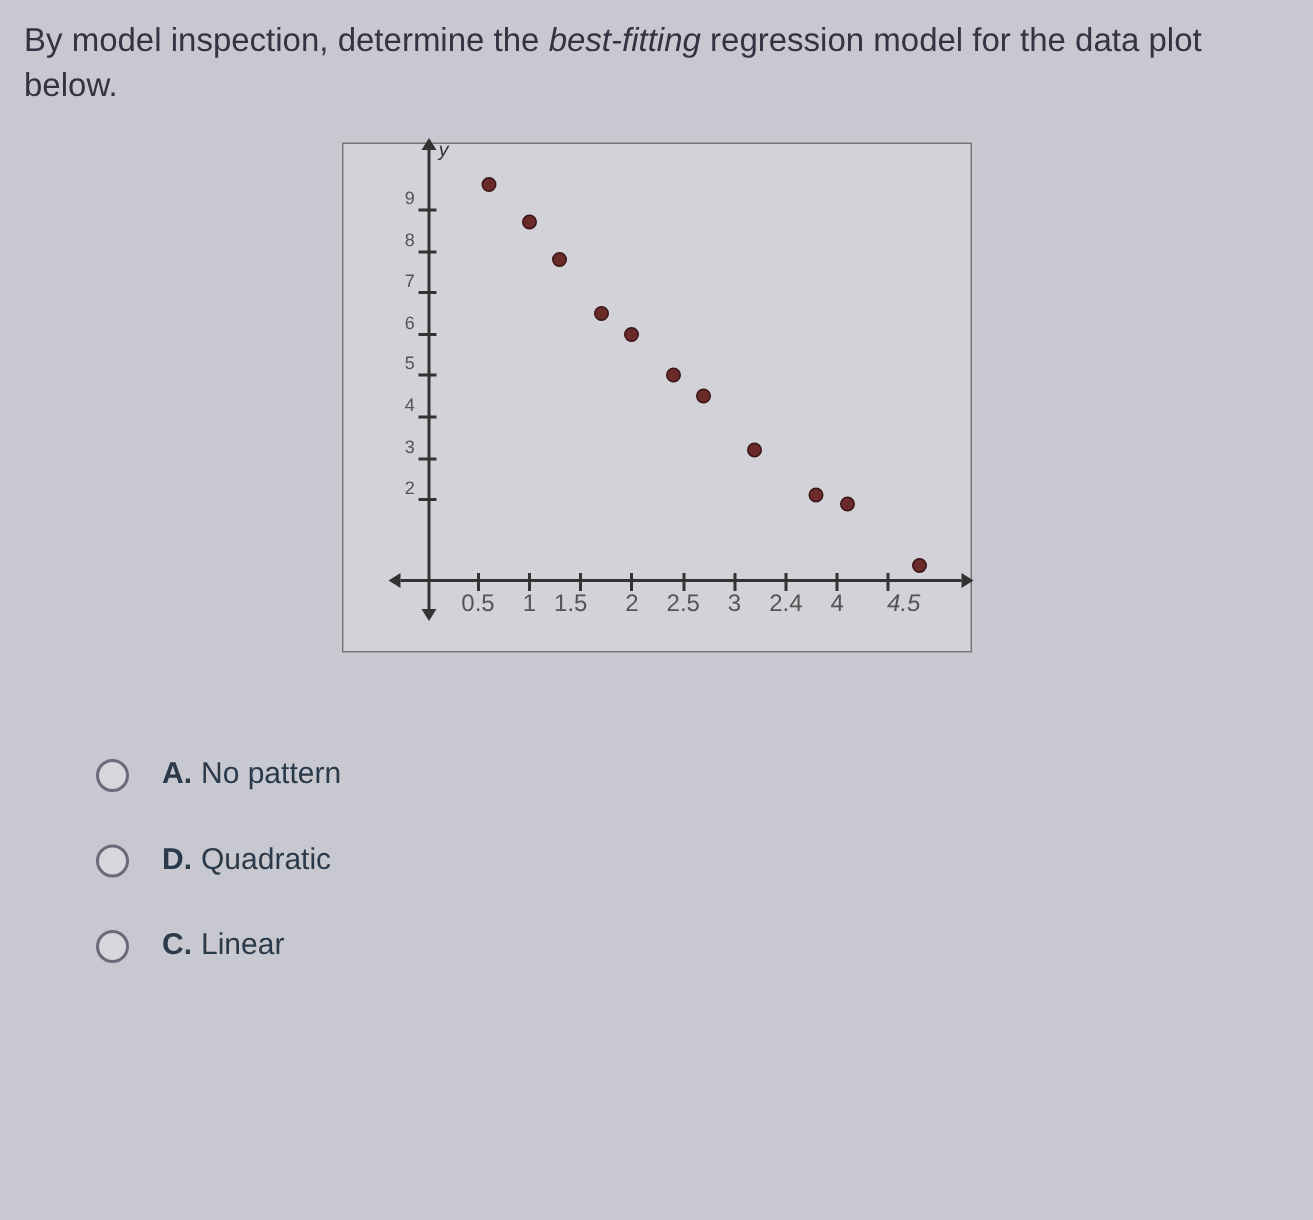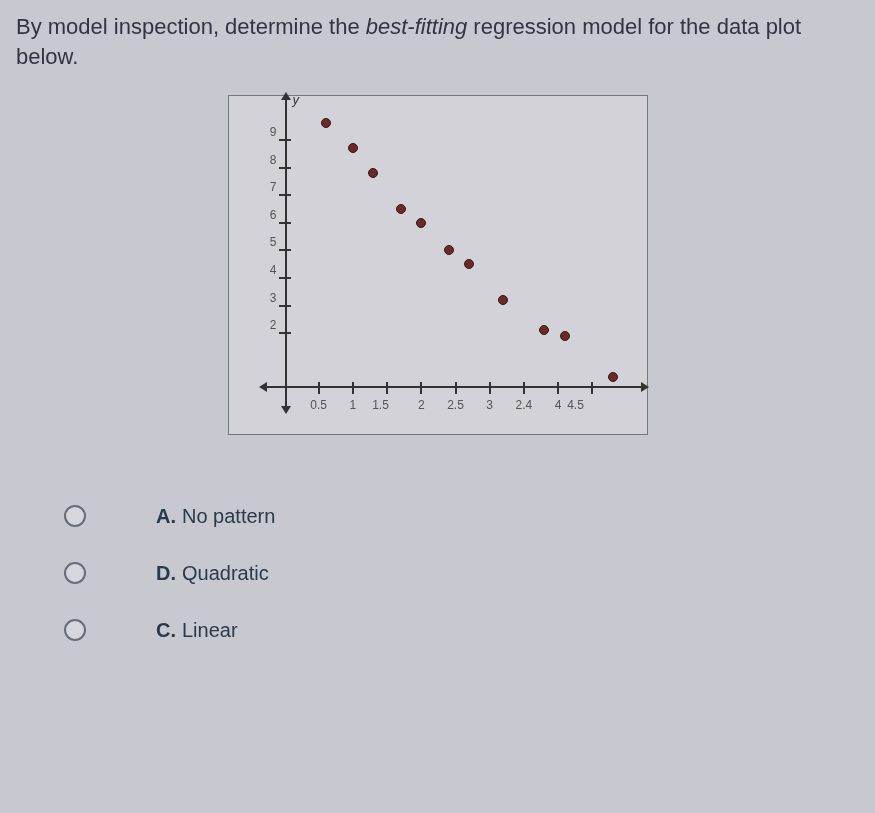--- a/index.html
+++ b/index.html
@@ -95,40 +95,39 @@
     font-size: 12px; color: #555;
     transform: translateY(-50%);
   }
   .tick-x {
     position: absolute;
     bottom: -6px; height: 12px; width: 2px; background: #333;
   }
   .tick-x-label {
     position: absolute;
     bottom: -24px; transform: translateX(-50%);
-    font-size: 12px; color: #555;
+    font-size: 16px; color: #555;
   }
   .point {
     position: absolute;
     width: 10px; height: 10px;
     background: #6b2a2a;
     border: 1px solid #3a1515;
     border-radius: 50%;
     transform: translate(-50%, 50%);
   }
   .options {
     margin-top: 70px;
     padding-left: 48px;
   }
   .option-row {
     display: flex;
-    align-items: flex-start;
+    align-items: flex-end;
     margin-bottom: 34px;
     cursor: pointer;
-    gap: 48px;
   }
   .radio {
     width: 22px; height: 22px;
     border: 2px solid #6a6a7a;
     border-radius: 50%;
     margin-right: 22px;
     background: #d6d6dc;
     flex-shrink: 0;
   }
   .option-label {
@@ -180,21 +179,21 @@
         <div class="tick-x-label" style="left: 136.8px;">2</div>
         <div class="tick-x" style="left: 170px;"></div>
         <div class="tick-x-label" style="left: 171px;">2.5</div>
         <div class="tick-x" style="left: 204.2px;"></div>
         <div class="tick-x-label" style="left: 205.2px;">3</div>
         <div class="tick-x" style="left: 238.4px;"></div>
         <div class="tick-x-label" style="left: 239.4px;">2.4</div>
         <div class="tick-x" style="left: 272.6px;"></div>
         <div class="tick-x-label" style="left: 273.6px;">4</div>
         <div class="tick-x" style="left: 306.8px;"></div>
-        <div class="tick-x-label" style="left: 291px;">4.5</div>
+        <div class="tick-x-label" style="left: 318px; font-style: italic;">4.5</div>
         <div class="point" style="left: 41.04px; bottom: 264.96px;"></div>
         <div class="point" style="left: 68.4px; bottom: 240.12px;"></div>
         <div class="point" style="left: 88.92px; bottom: 215.28px;"></div>
         <div class="point" style="left: 116.28px; bottom: 179.4px;"></div>
         <div class="point" style="left: 136.8px; bottom: 165.6px;"></div>
         <div class="point" style="left: 164.16px; bottom: 138px;"></div>
         <div class="point" style="left: 184.68px; bottom: 124.2px;"></div>
         <div class="point" style="left: 218.88px; bottom: 88.32px;"></div>
         <div class="point" style="left: 259.92px; bottom: 57.96px;"></div>
         <div class="point" style="left: 280.44px; bottom: 52.44px;"></div>

